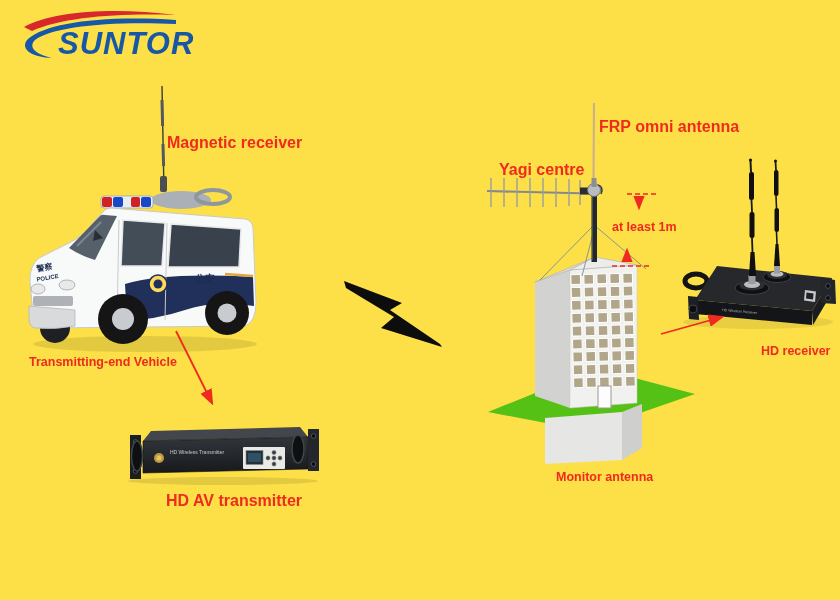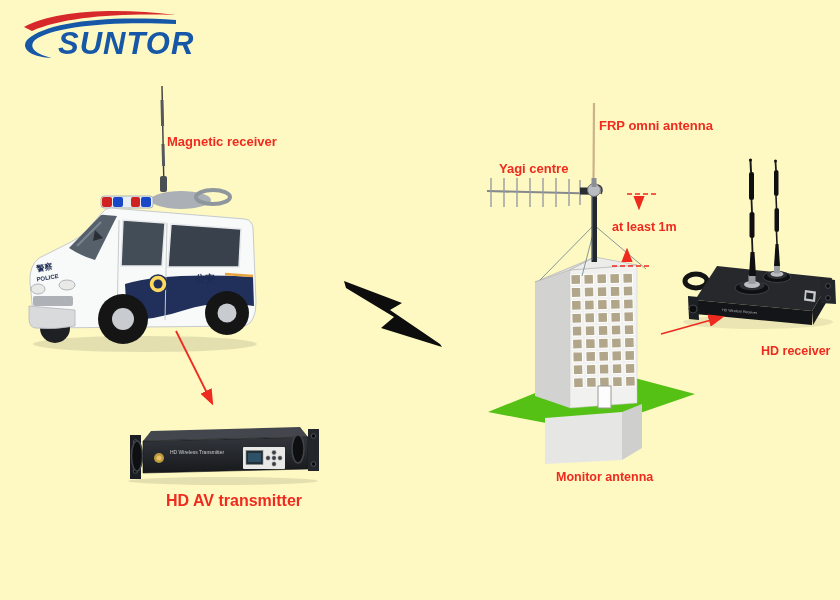--- a/index.html
+++ b/index.html
@@ -1,19 +1,19 @@
 <!DOCTYPE html>
 <html><head>
 <meta charset="utf-8">
 <style>
   html,body{margin:0;padding:0;background:#ffffff;}
-  .canvas{position:relative;width:840px;height:600px;background:#fef9c3;overflow:hidden;
+  .canvas{position:relative;width:840px;height:600px;background:#fde047;overflow:hidden;
           font-family:"Liberation Sans",sans-serif;}
   .abs{position:absolute;}
-  .label{position:absolute;color:#ef2a1e;font-weight:bold;font-size:13px;white-space:nowrap;
+  .label{position:absolute;color:#ef2a1e;font-weight:bold;font-size:16px;white-space:nowrap;
          font-family:"Liberation Sans",sans-serif;}
   svg{display:block;}
 </style>
 </head>
 <body>
 
 <div class="canvas">
 
   <svg class="abs" style="left:8px;top:5px" width="195" height="62" viewBox="0 0 195 62">
     <path d="M16,22 C45,6 105,2 168,10 C110,8 55,12 24,26 Z" fill="#d7282c"></path>
@@ -298,20 +298,21 @@
     </defs>
     <line x1="176" y1="331" x2="212" y2="403" stroke="#ef2a1e" stroke-width="1.8" marker-end="url(#redArrow)"></line>
     <line x1="661" y1="334" x2="722" y2="317" stroke="#ef2a1e" stroke-width="1.8" marker-end="url(#redArrow)"></line>
     <line x1="627" y1="194" x2="656" y2="194" stroke="#ef2a1e" stroke-width="1.6" stroke-dasharray="5,3"></line>
     <line x1="639" y1="196" x2="639" y2="208" stroke="#ef2a1e" stroke-width="1.6" marker-end="url(#redArrow)"></line>
     <line x1="627" y1="262" x2="627" y2="250" stroke="#ef2a1e" stroke-width="1.6" marker-end="url(#redArrow)"></line>
     <line x1="612" y1="266" x2="650" y2="266" stroke="#ef2a1e" stroke-width="1.6" stroke-dasharray="5,3"></line>
   </svg>
 
   <div class="label" style="left:167px;top:134px">Magnetic receiver</div>
+  <div class="label" style="left:29px;top:355px;font-size:12.5px">Transmitting-end Vehicle</div>
   <div class="label" style="left:166px;top:492px;font-size:16px">HD AV transmitter</div>
   <div class="label" style="left:499px;top:161px">Yagi centre</div>
   <div class="label" style="left:599px;top:118px">FRP omni antenna</div>
   <div class="label" style="left:612px;top:220px;font-size:12.5px">at least 1m</div>
   <div class="label" style="left:556px;top:470px;font-size:12.5px">Monitor antenna</div>
   <div class="label" style="left:761px;top:344px;font-size:12.5px">HD receiver</div>
 
 </div>
 
 </body></html>

